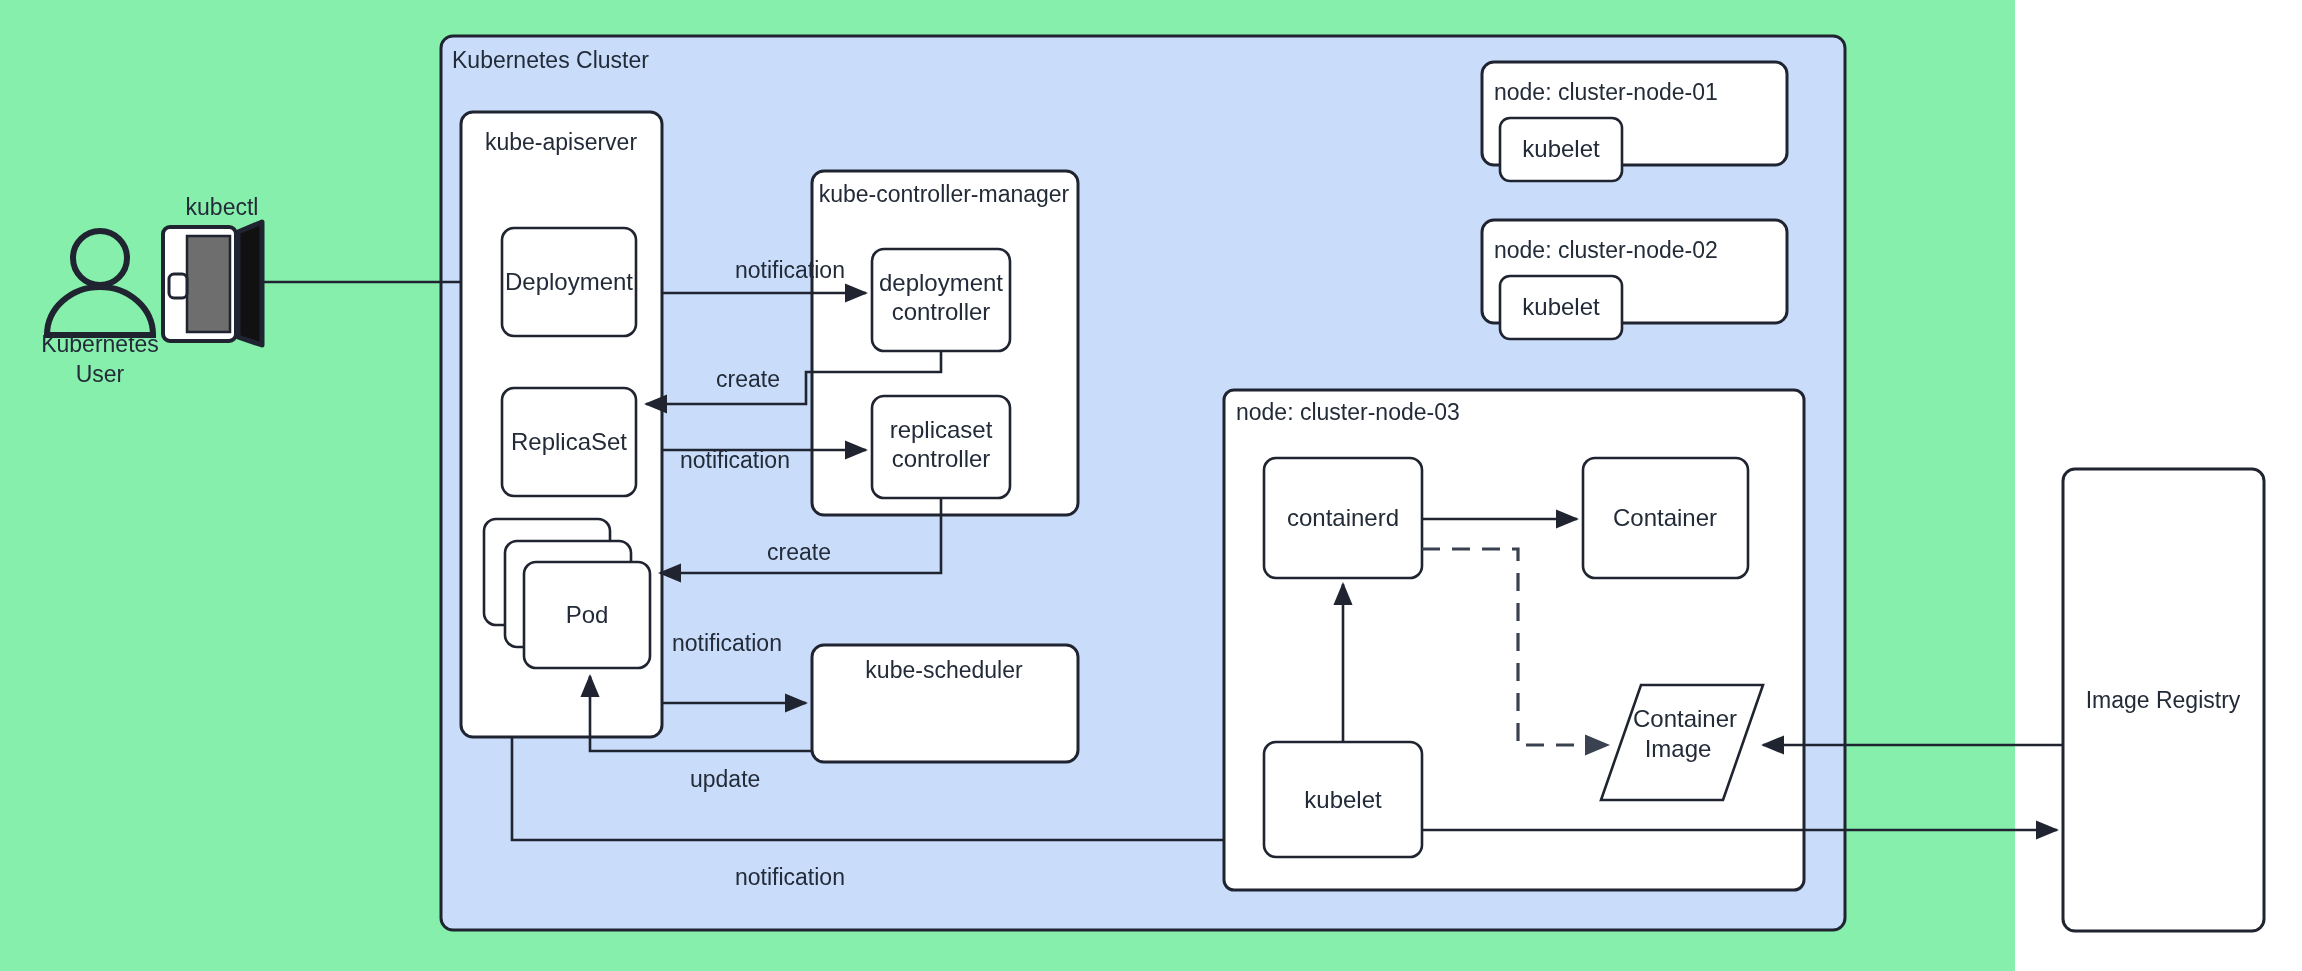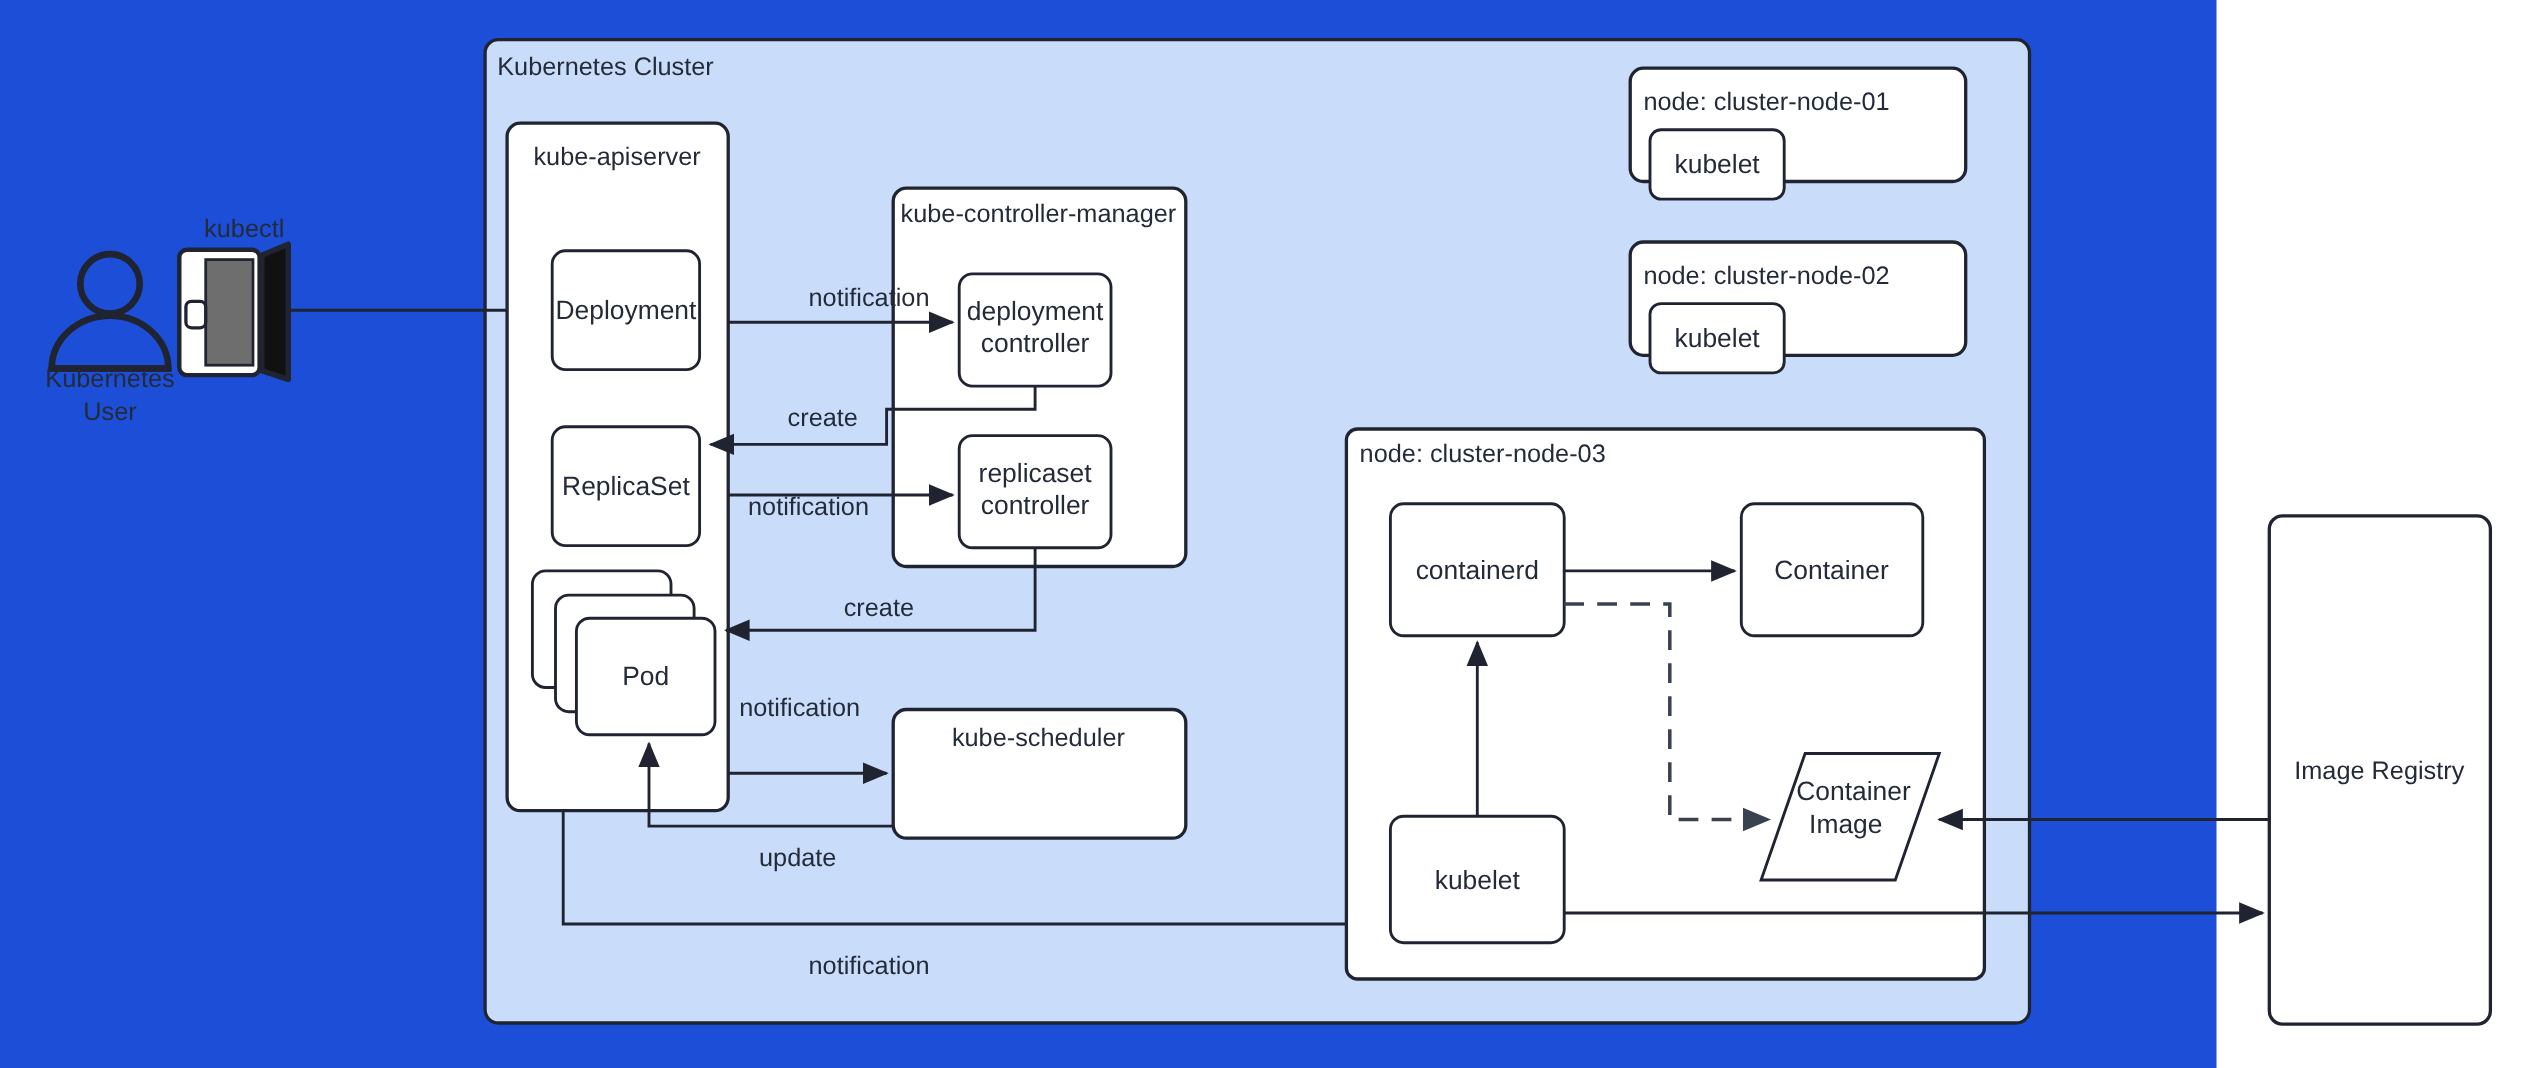--- a/index.html
+++ b/index.html
@@ -4,21 +4,21 @@
 <style>
   html, body {
     margin: 0;
     padding: 0;
     background: #ffffff;
   }
   #canvas {
     position: relative;
     width: 2015px;
     height: 971px;
-    background: #1d4ed8;
+    background: #86efac;
     font-family: "Liberation Sans", sans-serif;
   }
   svg.diagram {
     position: absolute;
     top: 0;
     left: 0;
     width: 2302px;
     height: 971px;
   }
   .node-rect {

